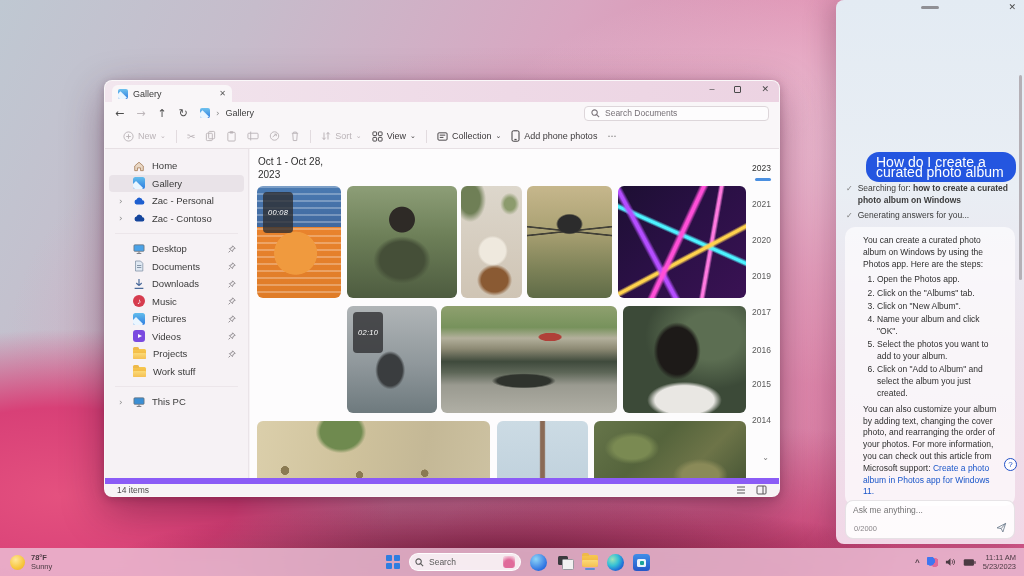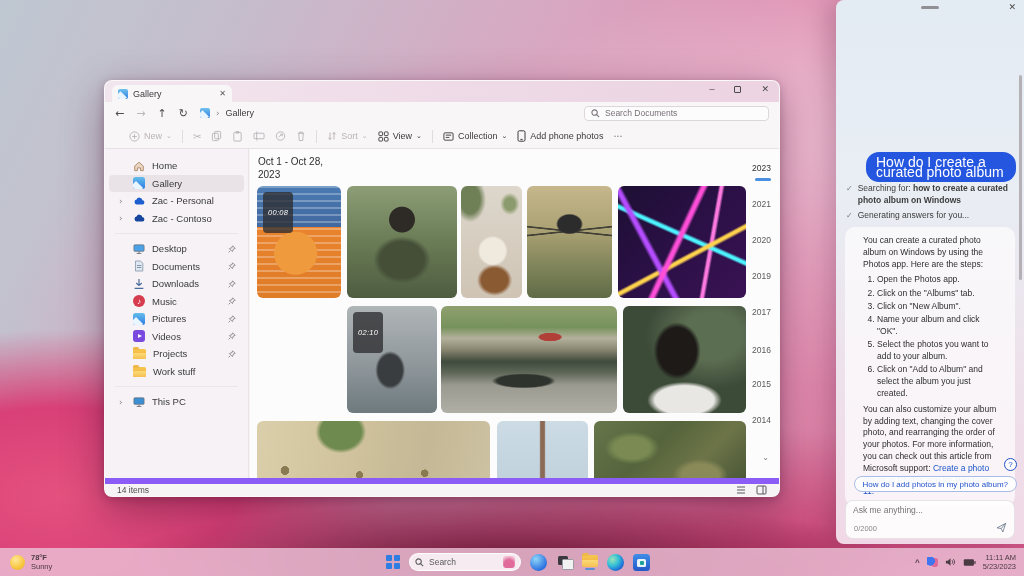--- a/index.html
+++ b/index.html
@@ -38,21 +38,21 @@
 
   .navbar { position:absolute; left:0; top:21px; right:0; height:22px; background:#f9f6f8;
     display:flex; align-items:center; padding:0 10px; gap:12px; color:#4c4c4c; }
   .nav-arrow { font-family:"DejaVu Sans", sans-serif; font-size:11px; line-height:11px; }
   .nav-arrow.dis { color:#bdb6ba; }
   .crumbbar { flex:1; display:flex; align-items:center; gap:6px; font-size:9px; color:#3d3d3d; }
   .searchbox { width:185px; height:15px; border:1px solid #ddd6da; border-radius:4px; background:#fdfcfd;
     display:flex; align-items:center; gap:5px; padding:0 6px; font-size:8.5px; color:#767076; }
 
   .toolbar { position:absolute; left:0; top:43px; right:0; height:25px; background:#f9f6f8;
-    border-bottom:1px solid #e7e0e4; display:flex; align-items:center; padding:0 24px; gap:10px; font-size:9px; }
+    border-bottom:1px solid #e7e0e4; display:flex; align-items:center; padding:0 18px; gap:10px; font-size:9px; }
   .tbtn { display:flex; align-items:center; gap:4px; color:#3d3a3c; }
   .tbtn.dis { color:#bab3b7; }
   .tsep { width:1px; height:13px; background:#e2dbdf; }
   .tico { display:block; }
   .dd { font-family:"DejaVu Sans", sans-serif; font-size:7px; }
 
   .side { position:absolute; left:0; top:68px; bottom:18px; width:144px; border-right:1px solid #eae4e8;
     padding-top:8px; font-size:9.5px; color:#3a3a3a; }
   .sitem { height:17.5px; display:flex; align-items:center; gap:7px; padding:0 8px 0 24px; position:relative;
     border-radius:4px; margin:0 4px; }
@@ -499,23 +499,20 @@
       </ol>
       <div><span>You can also customize your album by adding text, changing the cover photo, and rearranging the order of your photos. For more information, you can check out this article from Microsoft support: </span><span class="cp-link">Create a photo album in Photos app for Windows 11.</span></div>
     </div>
 
     <div class="chips">
       <div class="chip-row">
         <span class="q-ico">
             <span>?</span>
           </span>
       </div>
-      <div class="chip-row">
-        <span class="chip">How do I add photos in my photo album?</span>
-      </div>
     </div>
 
     <div class="cp-input">
       <input type="text" placeholder="Ask me anything..." style="">
       <div class="cp-counter">0/2000</div>
       <svg class="cp-send" width="11" height="11" viewBox="0 0 16 16">
           <path d="M1.5 8.5 L14 2 L10 14.5 L7.5 9.5 Z M7.5 9.5 L14 2" fill="none" stroke="#6a7a8a" stroke-width="1.2"></path>
         </svg>
     </div>
   </div>

